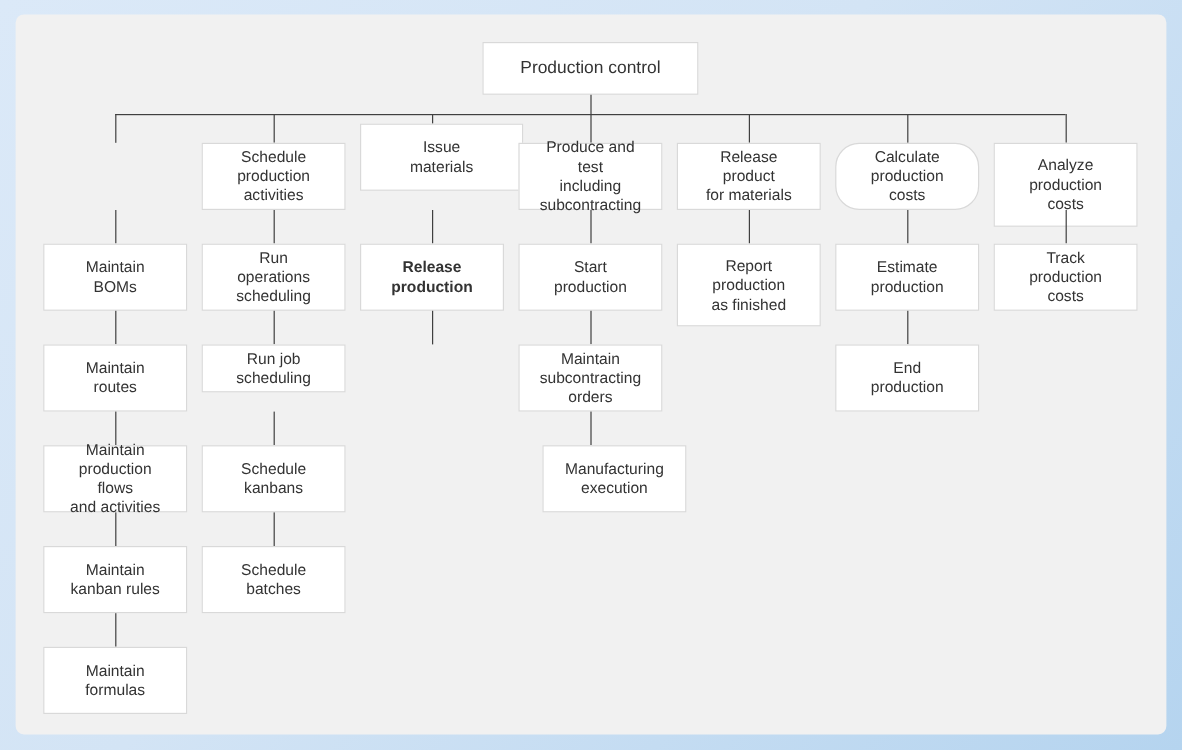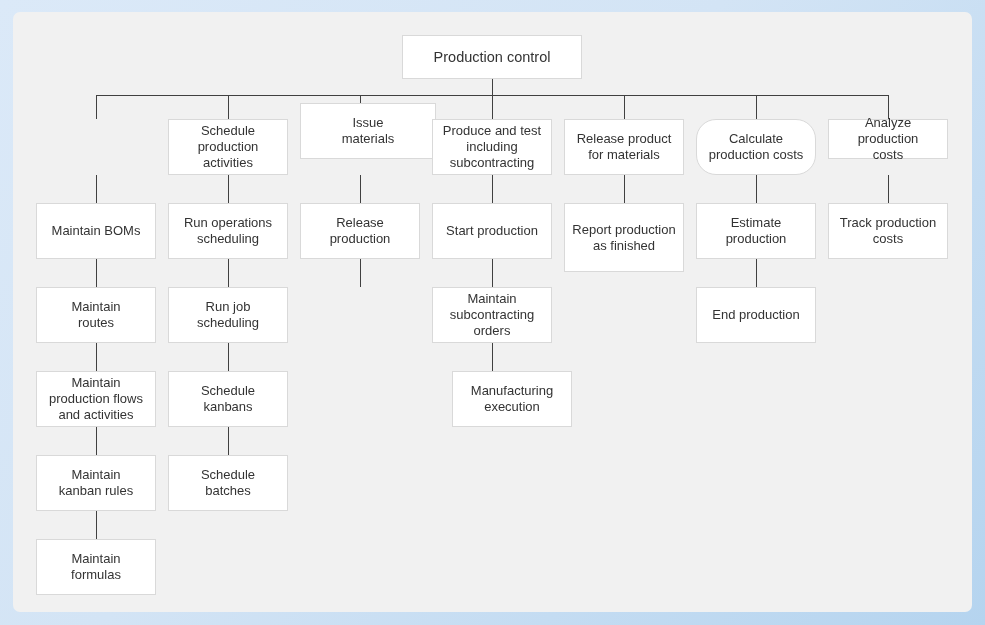--- a/index.html
+++ b/index.html
@@ -40,21 +40,21 @@
     position: absolute;
     background: #ffffff;
     border: 1px solid #d9d9d9;
     display: flex;
     align-items: center;
     justify-content: center;
     text-align: center;
     color: #333333;
     font-size: 13px;
     line-height: 16px;
-    padding: 2px 4px;
+    padding: 2px 16px;
     white-space: pre-line;
   }
 
   .node.root {
     font-size: 14.5px;
   }
 
   
   .conn-v {
     position: absolute;
@@ -93,33 +93,33 @@
       <div class="node" style="left: 23px; top: 527px; width: 120px; height: 56px;">Maintain
 formulas</div>
       <div class="conn-v" style="left: 215px; top: 83px; height: 24px;"></div>
       <div class="node" style="left: 155px; top: 107px; width: 120px; height: 56px;">Schedule
 production
 activities</div>
       <div class="conn-v" style="left: 215px; top: 163px; height: 28px;"></div>
       <div class="node" style="left: 155px; top: 191px; width: 120px; height: 56px; text-align: center;">Run operations
 scheduling</div>
       <div class="conn-v" style="left: 215px; top: 247px; height: 28px;"></div>
-      <div class="node" style="left: 155px; top: 275px; width: 120px; height: 56px;">Run job
+      <div class="node" style="left: 155px; top: 275px; width: 120px; height: 40px;">Run job
 scheduling</div>
       <div class="conn-v" style="left: 215px; top: 331px; height: 28px;"></div>
       <div class="node" style="left: 155px; top: 359px; width: 120px; height: 56px;">Schedule
 kanbans</div>
       <div class="conn-v" style="left: 215px; top: 415px; height: 28px;"></div>
       <div class="node" style="left: 155px; top: 443px; width: 120px; height: 56px;">Schedule
 batches</div>
       <div class="conn-v" style="left: 347px; top: 83px; height: 24px;"></div>
       <div class="node" style="left: 287px; top: 91px; width: 136px; height: 56px; text-align: center;">Issue
 materials</div>
       <div class="conn-v" style="left: 347px; top: 163px; height: 28px;"></div>
-      <div class="node" style="left: 287px; top: 191px; width: 120px; height: 56px;">Release
+      <div class="node" style="left: 287px; top: 191px; width: 120px; height: 56px; font-weight: bold;">Release
 production</div>
       <div class="conn-v" style="left: 347px; top: 247px; height: 28px;"></div>
       <div class="conn-v" style="left: 479px; top: 83px; height: 24px;"></div>
       <div class="node" style="left: 419px; top: 107px; width: 120px; height: 56px;">Produce and test
 including
 subcontracting</div>
       <div class="conn-v" style="left: 479px; top: 163px; height: 28px;"></div>
       <div class="node" style="left: 419px; top: 191px; width: 120px; height: 56px;">Start production</div>
       <div class="conn-v" style="left: 479px; top: 247px; height: 28px;"></div>
       <div class="node" style="left: 419px; top: 275px; width: 120px; height: 56px;">Maintain
@@ -136,19 +136,19 @@
 as finished</div>
       <div class="conn-v" style="left: 743px; top: 83px; height: 24px;"></div>
       <div class="node" style="left: 683px; top: 107px; width: 120px; height: 56px; border-radius: 20px;">Calculate
 production costs</div>
       <div class="conn-v" style="left: 743px; top: 163px; height: 28px;"></div>
       <div class="node" style="left: 683px; top: 191px; width: 120px; height: 56px;">Estimate
 production</div>
       <div class="conn-v" style="left: 743px; top: 247px; height: 28px;"></div>
       <div class="node" style="left: 683px; top: 275px; width: 120px; height: 56px;">End production</div>
       <div class="conn-v" style="left: 875px; top: 83px; height: 24px;"></div>
-      <div class="node" style="left: 815px; top: 107px; width: 120px; height: 40px;">Analyze production
+      <div class="node" style="left: 815px; top: 107px; width: 120px; height: 70px;">Analyze production
 costs</div>
       <div class="conn-v" style="left: 875px; top: 163px; height: 28px;"></div>
       <div class="node" style="left: 815px; top: 191px; width: 120px; height: 56px;">Track production
 costs</div>
     </div>
 </div>
 
 </body></html>

